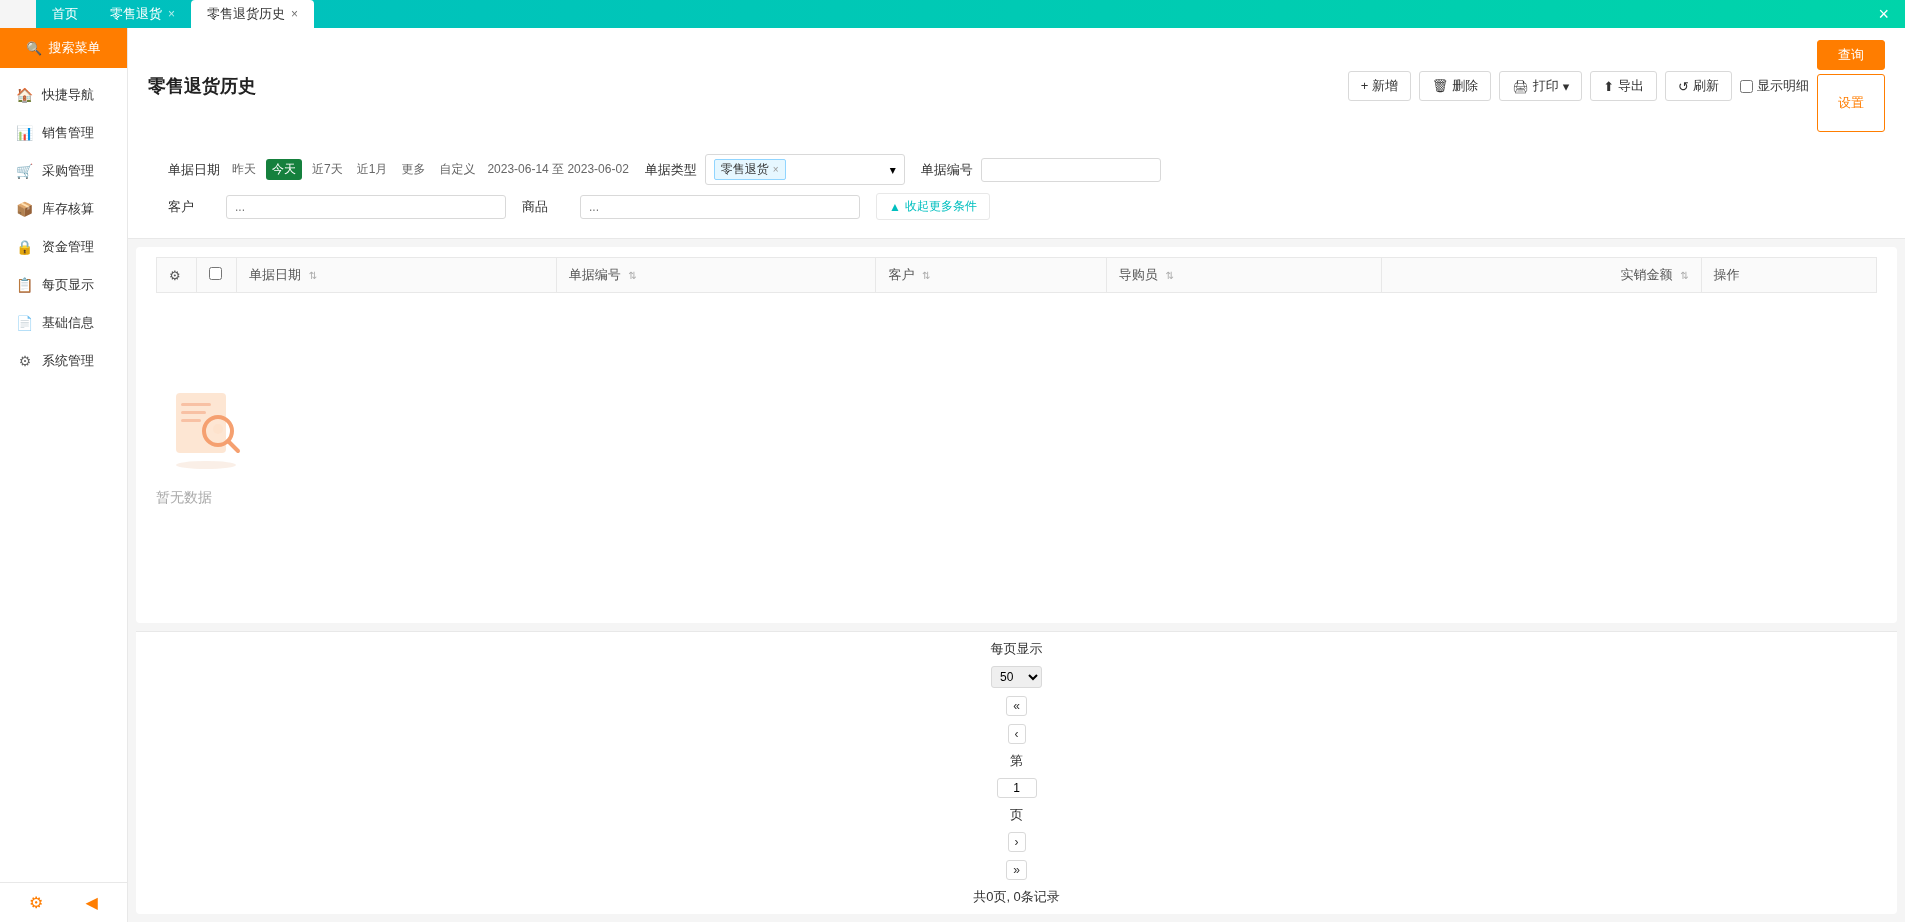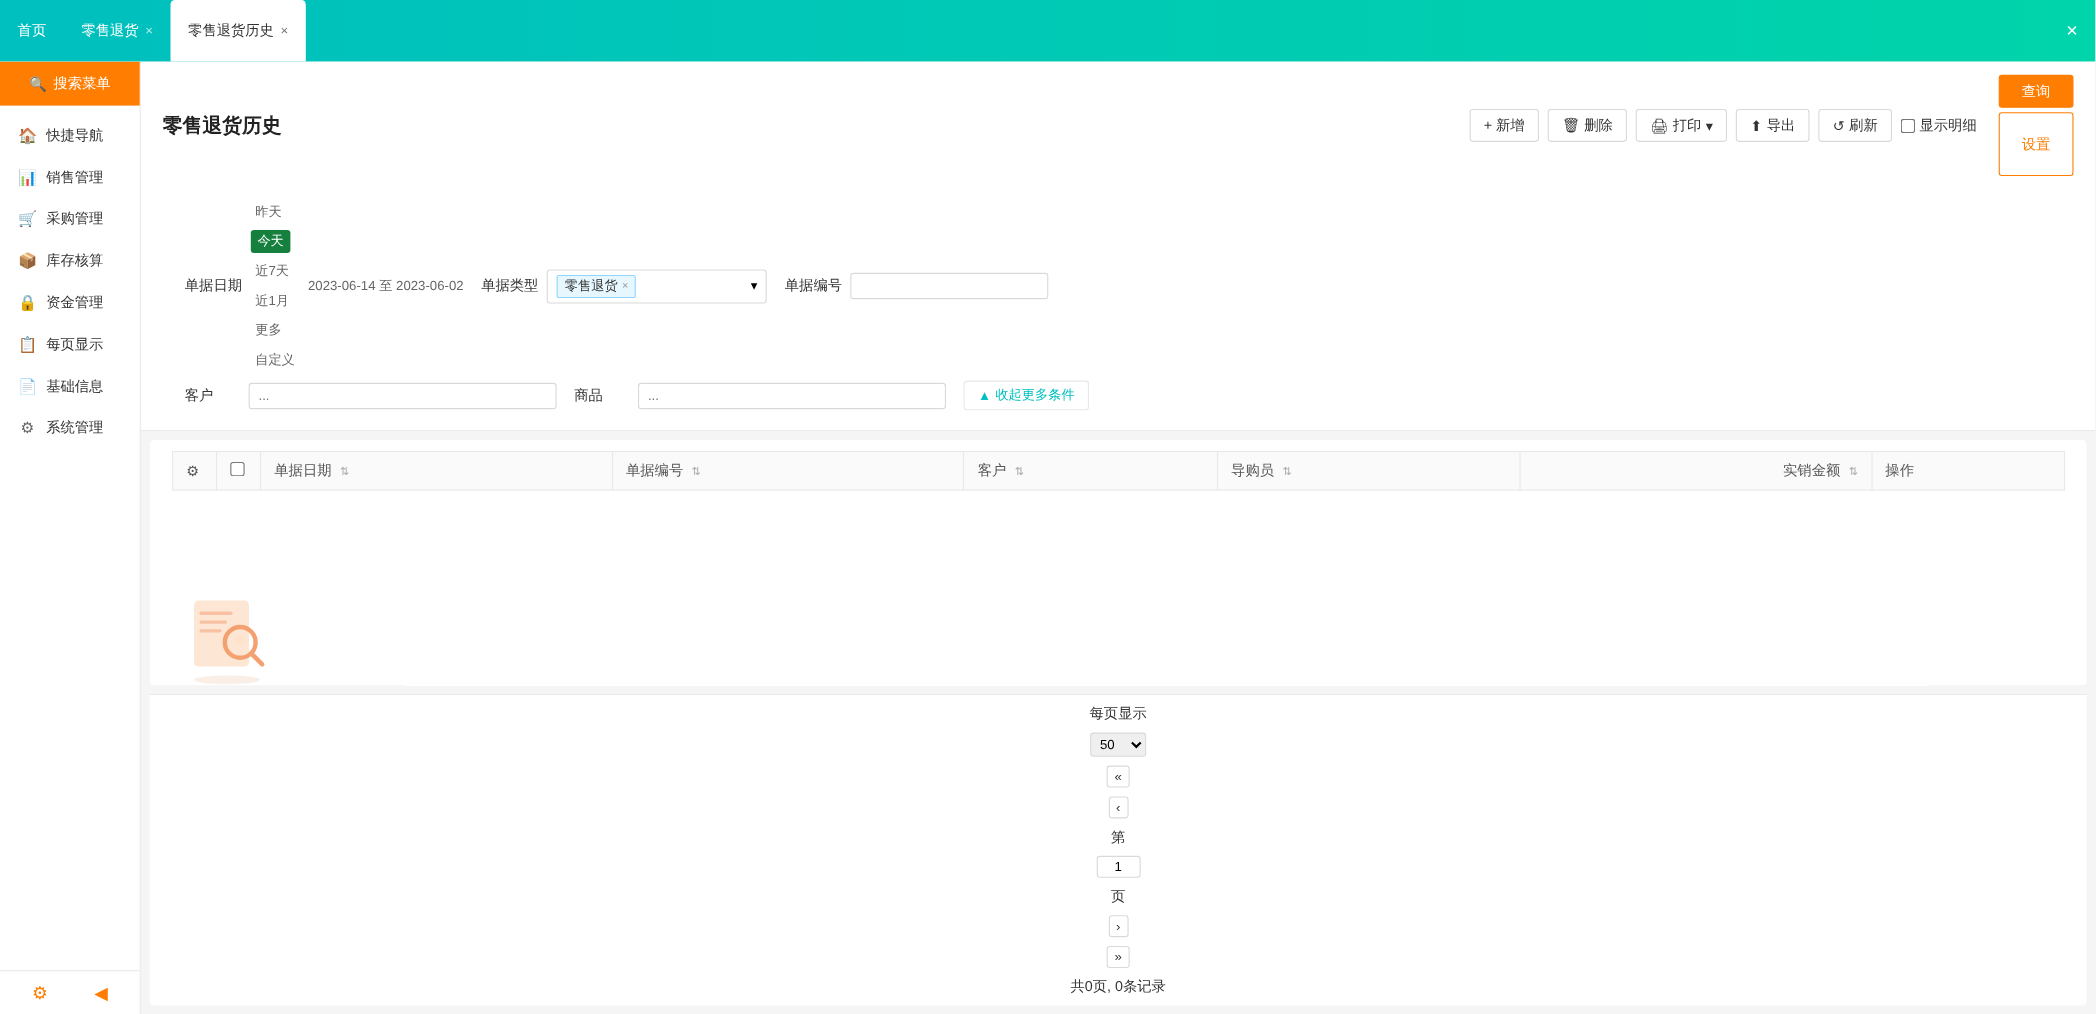--- a/index.html
+++ b/index.html
@@ -1,25 +1,26 @@
 <!DOCTYPE html>
 <html><head>
   <meta charset="utf-8">
   <style>
     * { box-sizing: border-box; margin: 0; padding: 0; font-family: 'Microsoft YaHei', Arial, sans-serif; }
     body { display: flex; flex-direction: column; height: 922px; overflow: hidden; background: #f5f5f5; }
 
     
     .top-bar {
-      height: 56px;
+      height: 28px;
       background: linear-gradient(90deg, #00bfbf, #00d4aa);
       display: flex;
       align-items: center;
       padding: 0;
       flex-shrink: 0;
+      margin-left: 36px;
     }
     .top-bar-tabs {
       display: flex;
       align-items: stretch;
       height: 100%;
       flex: 1;
     }
     .tab-item {
       display: flex;
       align-items: center;
@@ -197,23 +198,22 @@
       gap: 8px;
     }
     .filter-label {
       font-size: 13px;
       color: #333;
       white-space: nowrap;
       min-width: 50px;
     }
     .date-options {
       display: flex;
-      align-items: flex-start;
+      align-items: flex-end;
       gap: 6px;
-      flex-direction: column;
     }
     .date-opt {
       font-size: 12px;
       color: #666;
       cursor: pointer;
       padding: 2px 4px;
     }
     .date-opt.active {
       background: #15803d;
       color: #fff;
@@ -368,21 +368,20 @@
       text-align: center;
     }
     .filter-divider {
       flex: 1;
     }
 
     .query-setting-group {
       display: flex;
       flex-direction: column;
       gap: 4px;
-      margin-left: 12px;
     }
   </style>
 </head>
 <body>
 
 <div class="top-bar">
   <div class="top-bar-tabs">
 
   <div class="tab-item">
         <span>首页</span>

